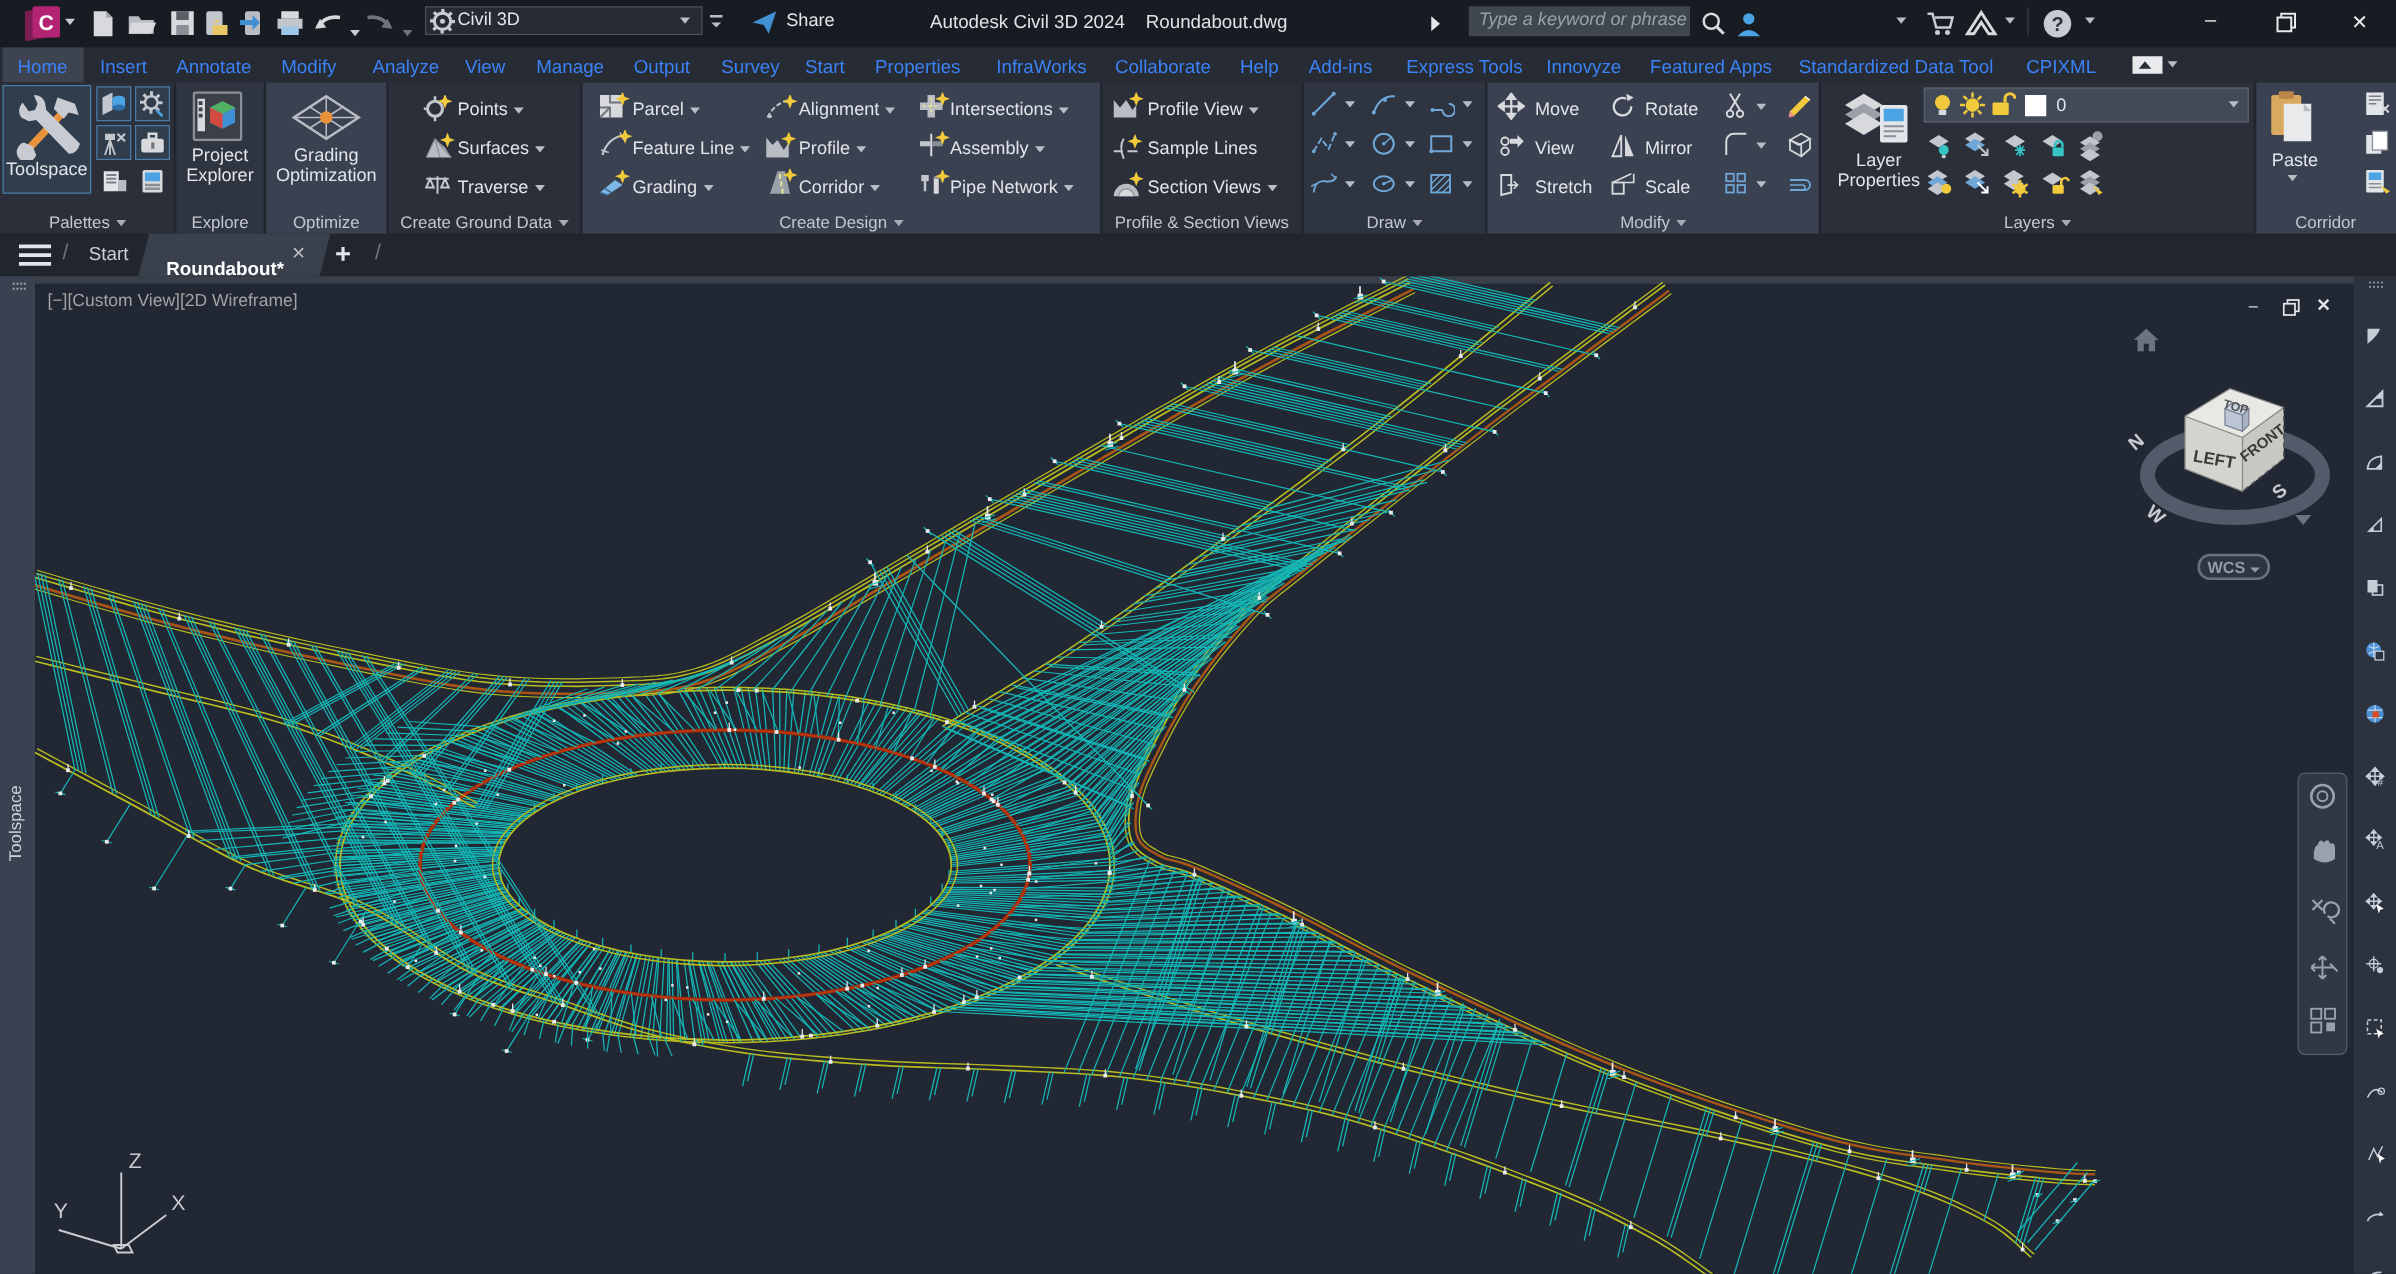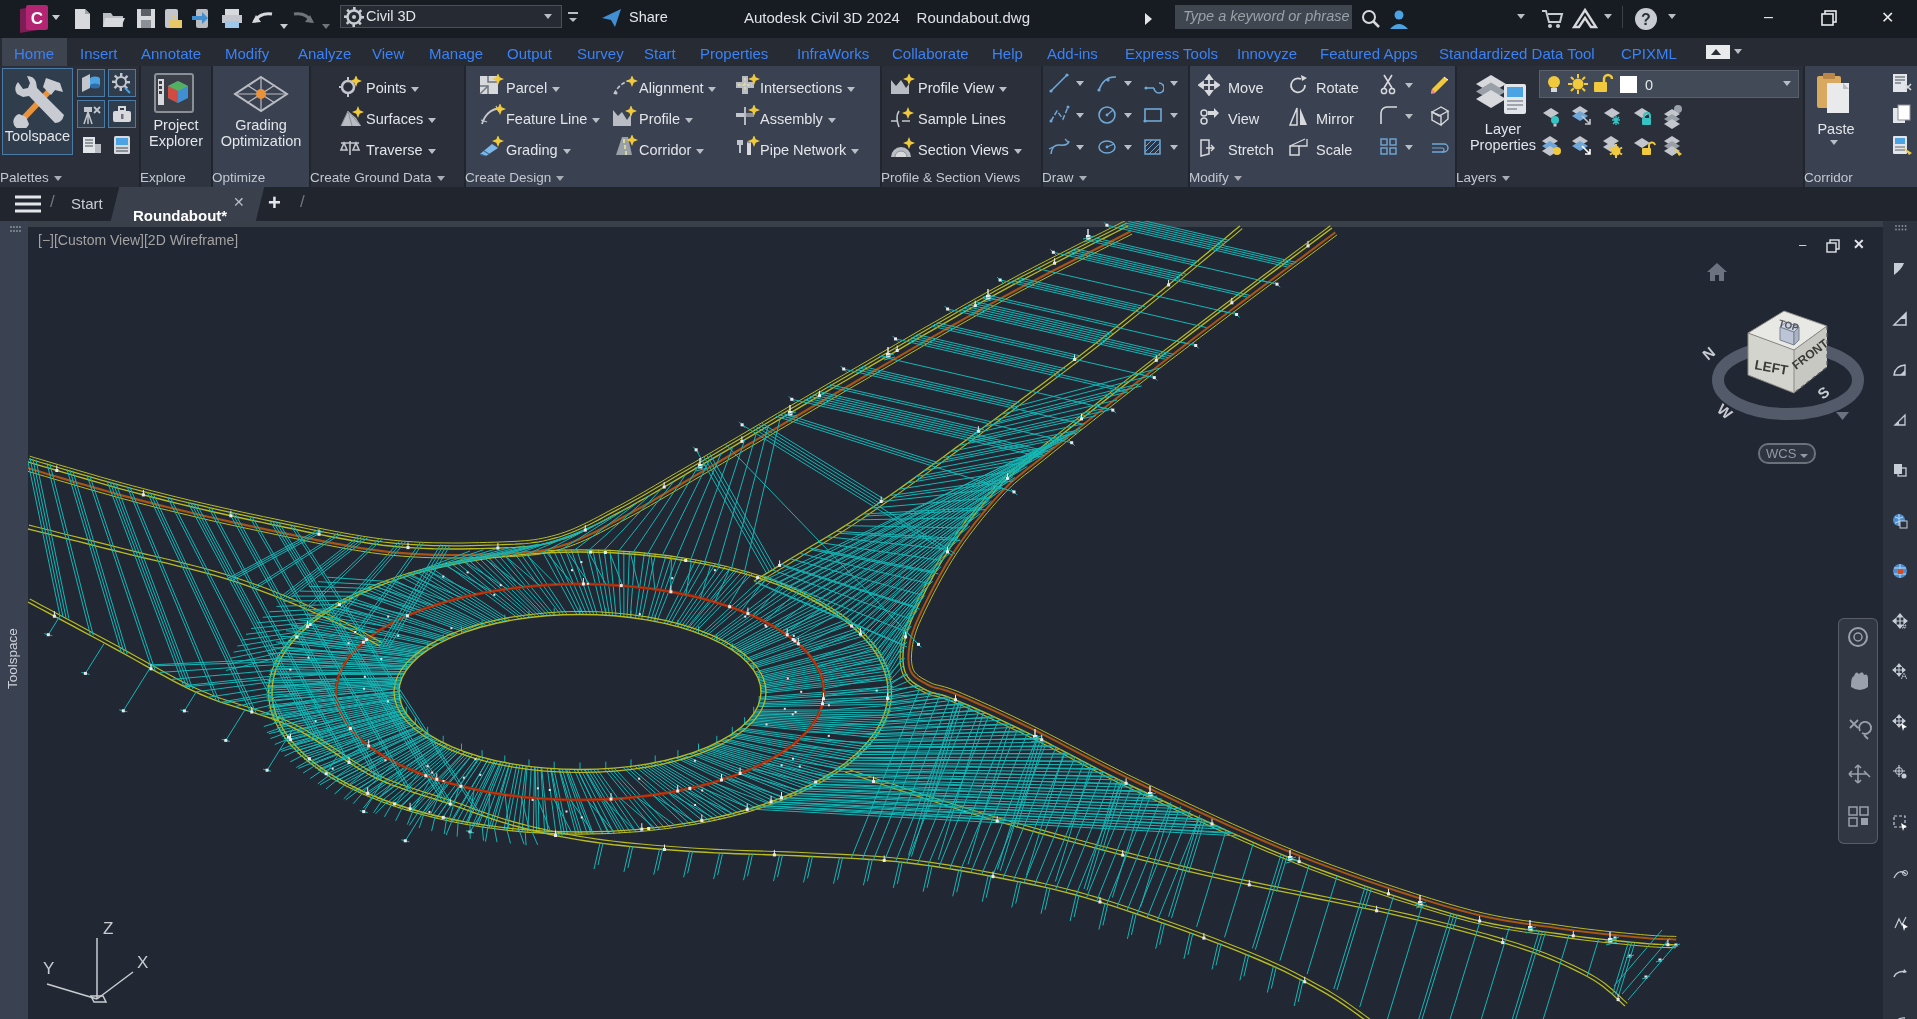--- a/index.html
+++ b/index.html
@@ -1,21 +1,21 @@
 <!DOCTYPE html>
 <html><head><meta charset="utf-8"><style>
 *{margin:0;padding:0;box-sizing:border-box}
 html,body{width:1917px;height:1019px;overflow:hidden;background:#222734;font-family:"Liberation Sans",sans-serif;}
 .abs{position:absolute}
 #titlebar{position:absolute;left:0;top:0;width:1917px;height:38px;background:#171b22}
 #menubar{position:absolute;left:0;top:38px;width:1917px;height:28px;background:#262b34}
 .mtab{position:absolute;top:3px;height:25px;line-height:25px;color:#3b82f6;font-size:15px;white-space:nowrap}
 #ribbon{position:absolute;left:0;top:66px;width:1917px;height:121px;background:#2a2f3a}
 .panel{position:absolute;top:0;height:121px}
-.plabel{position:absolute;bottom:2px;width:100%;text-align:left;color:#c3c8d0;font-size:13.5px;white-space:nowrap}
+.plabel{position:absolute;bottom:2px;width:100%;text-align:center;color:#c3c8d0;font-size:13.5px;white-space:nowrap}
 .psep{position:absolute;top:0;width:2px;height:121px;background:#21252e}
 .rtxt{position:absolute;color:#e2e5e9;font-size:14.5px;white-space:nowrap;line-height:16px}
 .caret{display:inline-block;width:0;height:0;border-left:4.5px solid transparent;border-right:4.5px solid transparent;border-top:5px solid #b9bec6;vertical-align:middle;margin-left:5px}
 .caret2{position:absolute;width:0;height:0;border-left:4.5px solid transparent;border-right:4.5px solid transparent;border-top:5px solid #b9bec6}
 #tabbar{position:absolute;left:0;top:187px;width:1917px;height:34px;background:#21262e}
 #work{position:absolute;left:0;top:221px;width:1917px;height:798px}
 #tsbar{position:absolute;left:0;top:0;width:28px;height:798px;background:#3a4150}
 #tsbar span{position:absolute;left:5px;top:468px;color:#ced2d8;font-size:13.5px;transform:rotate(-90deg);transform-origin:0 0;white-space:nowrap}
 #canvas{position:absolute;left:28px;top:0;width:1855px;height:798px;background:#222734}
 #rightbar{position:absolute;right:0;top:0;width:34px;height:798px;background:#2c333f}
@@ -2081,21 +2081,21 @@
 <path d="M88 92 L124 70 L167 85 M88 92 L134 109 L167 85 M88 92 V134 L134 152 V109" stroke="#8a8a85" stroke-width="1" fill="none"></path>
 <path d="M167 85 V126 L134 152" stroke="#55585e" stroke-width="1.2" fill="none" stroke-dasharray="4 3"></path>
 <path d="M120 86 L134 91 L134 104 L120 99 Z" fill="#bcc5d6" stroke="#7a828f" stroke-width="1"></path>
       <path d="M120 86 L126 81 L139 86 L134 91 Z" fill="#cdd5e2" stroke="#7a828f" stroke-width="1"></path>
       <path d="M134 91 L139 86 L139 99 L134 104 Z" fill="#aab3c4" stroke="#7a828f" stroke-width="1"></path>
 <text x="94" y="128" fill="#3a3a38" font-size="13.5" font-weight="bold" transform="rotate(10 94 128)">LEFT</text>
 <text x="136" y="129" fill="#3a3a38" font-size="12" font-weight="bold" transform="rotate(-37 136 129)">FRONT</text>
 <text x="118" y="85" fill="#55555e" font-size="10" font-weight="bold" transform="rotate(15 118 85)">TOP</text>
 <path d="M176 171 l13 0 l-6.5 8 z" fill="#6c7380"></path>
 </svg>
-<div class="abs" style="left:1758px;top:222px;width:58px;height:21px;border:2px solid #6b727c;border-radius:10px;background:rgba(110,116,126,0.18);color:#939aa4;font-size:13px;font-weight:normal;text-align:center;line-height:18px">WCS <span style="display:inline-block;width:0;height:0;border-left:4px solid transparent;border-right:4px solid transparent;border-top:4px solid #939aa4"></span></div>
+<div class="abs" style="left:1758px;top:222px;width:58px;height:21px;border:2px solid #6b727c;border-radius:10px;background:rgba(110,116,126,0.18);color:#939aa4;font-size:13px;font-weight:bold;text-align:center;line-height:18px">WCS <span style="display:inline-block;width:0;height:0;border-left:4px solid transparent;border-right:4px solid transparent;border-top:4px solid #939aa4"></span></div>
 <div class="abs" style="left:1838px;top:397px;width:40px;height:226px;background:rgba(108,114,126,0.22);border:1px solid rgba(160,165,175,0.35);border-radius:6px"></div>
 <svg class="abs" style="left:1844px;top:404px" width="30" height="215">
 <circle cx="14" cy="12" r="9" fill="none" stroke="#9aa0ac" stroke-width="2"></circle>
       <circle cx="14" cy="12" r="4" fill="none" stroke="#9aa0ac" stroke-width="1.5"></circle>
 <path d="M7 60 q0 -8 3 -9 q2 -6 5 -2 q4 -4 5 1 q4 -2 4 4 l0 8 q-8 6 -17 0 z" fill="#9aa0ac"></path>
 <path d="M6 95 l8 8 m0 -8 l-8 8 M16 106 a6 6 0 1 1 2 2 M20 110 l4 4" stroke="#9aa0ac" stroke-width="1.8" fill="none"></path>
 <path d="M14 140 v18 m-9 -9 h18 M14 140 l-3 3 m3 -3 l3 3 M14 158 l-3 -3 m3 3 l3 -3 M5 149 l3 -3 m-3 3 l3 3 M23 149 l-3 -3 m3 3 l3 3" stroke="#9aa0ac" stroke-width="1.6" fill="none"></path>
 <rect x="5" y="182" width="8" height="8" fill="none" stroke="#9aa0ac" stroke-width="1.5"></rect>
       <rect x="16" y="182" width="8" height="8" fill="none" stroke="#9aa0ac" stroke-width="1.5"></rect>
       <rect x="5" y="193" width="8" height="8" fill="none" stroke="#9aa0ac" stroke-width="1.5"></rect>

